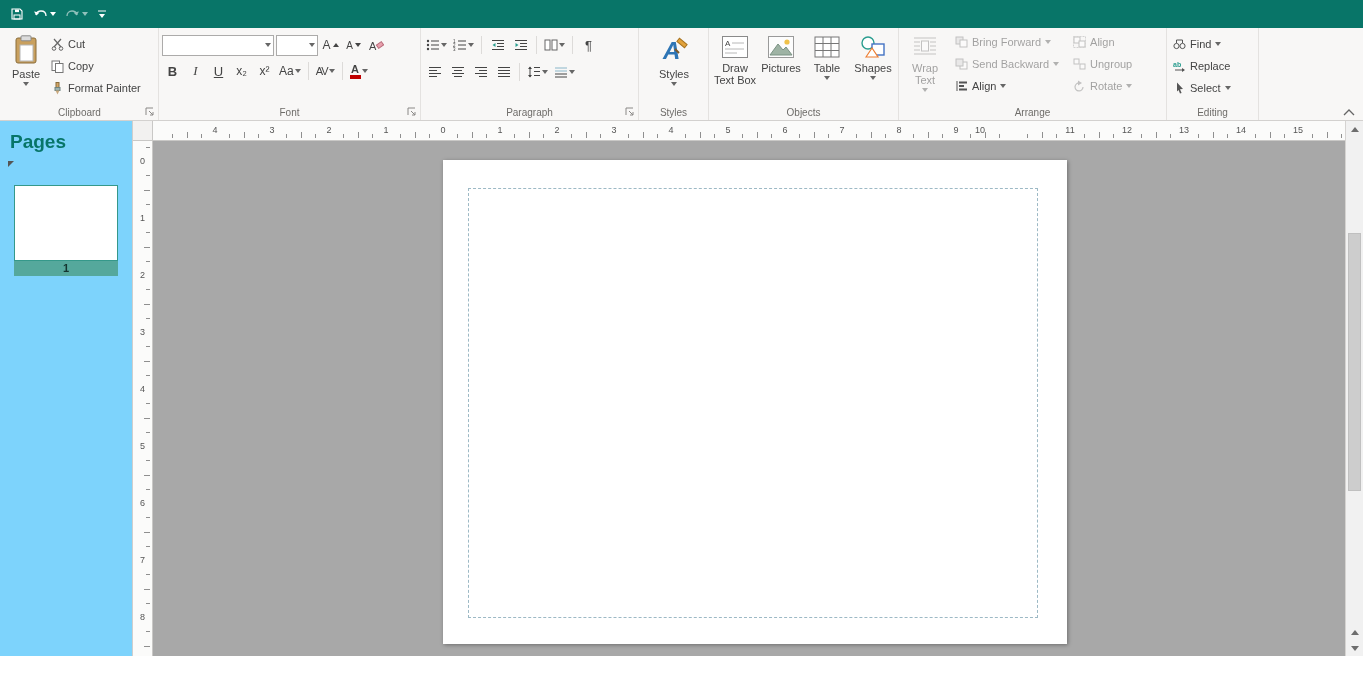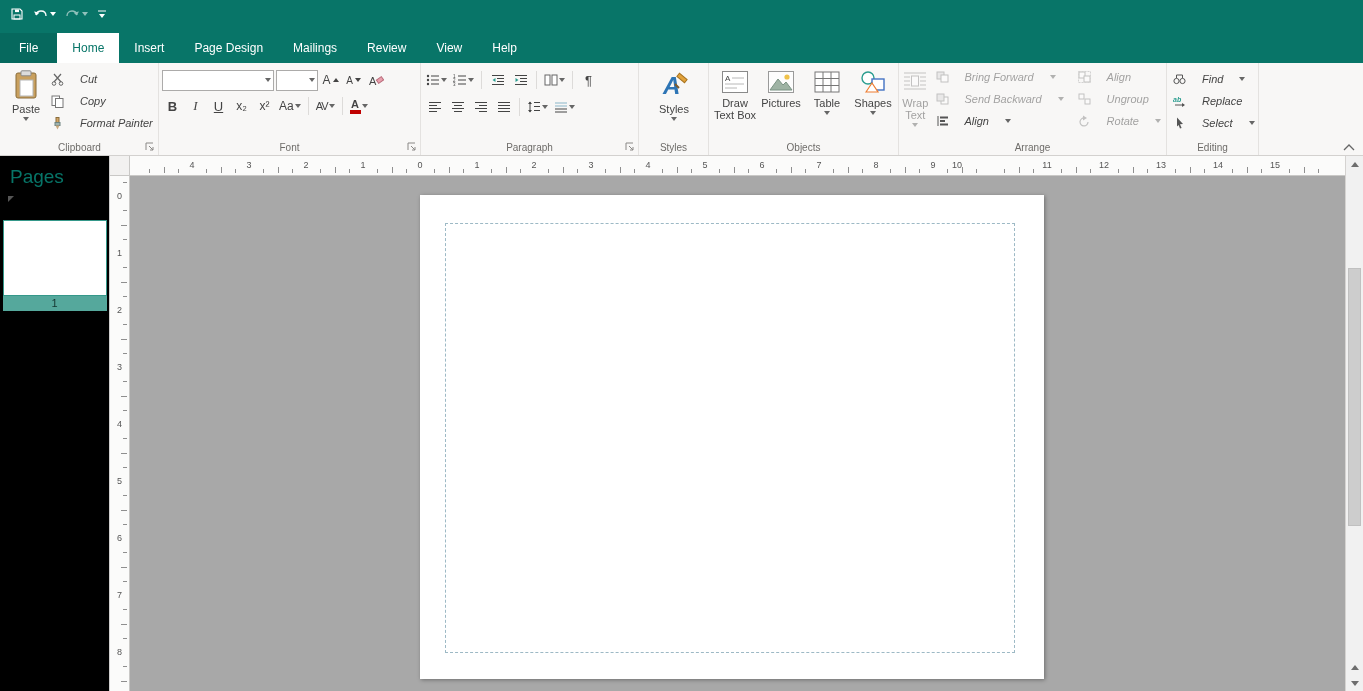--- a/index.html
+++ b/index.html
@@ -24,41 +24,41 @@
   .tab { height:30px; padding:8px 15px 0; font-size:12px; color:#fff; white-space:nowrap; }
   .tab.file { background:#06695e; padding:8px 19px 0; }
   .tab.active { background:#fff; color:#077568; }
 
   
   .ribbon { height:93px; background:#f8f7f6; border-bottom:1px solid #d3d1cf; display:flex; position:relative; padding-left:1px; }
   .rgroup { position:relative; border-right:1px solid #e4e2e0; padding:3px 2px 16px 3px; display:flex; align-items:flex-start; flex:0 0 auto; }
   .grouplabel { position:absolute; left:0; right:0; bottom:2px; text-align:center; font-size:10px; color:#6e6c69; }
   .launcher { position:absolute; right:3px; bottom:3px; }
   .dd { width:0; height:0; border-left:3px solid transparent; border-right:3px solid transparent; border-top:4px solid #666; display:inline-block; }
-  .smallbtn { height:22px; display:flex; align-items:center; gap:16px; font-size:11px; color:#444; padding:0 3px; white-space:nowrap;font-style:italic; }
+  .smallbtn { height:22px; display:flex; align-items:center; gap:4px; font-size:11px; color:#444; padding:0 3px; white-space:nowrap; }
   .bigbtn { display:flex; flex-direction:column; align-items:center; justify-content:flex-start; width:46px; height:70px; padding-top:4px; font-size:11px; color:#444; line-height:12px; text-align:center; }
   .bigbtn svg { margin-bottom:3px; }
   .bigbtn .dd { margin-top:2px; }
   .disabled { opacity:.48; filter:grayscale(.8); }
   .col { display:flex; flex-direction:column; }
   .row { display:flex; align-items:center; gap:2px; }
   .iconbtn { min-width:21px; height:22px; display:flex; align-items:center; justify-content:center; gap:1px; padding:0 2px; color:#444; font-size:12px; }
   .vsep { width:1px; height:18px; background:#dddbd9; margin:0 3px; }
   .combo { height:21px; background:#fff; border:1px solid #acabaa; display:flex; align-items:center; padding:0 2px 0 5px; }
   .combo .cval { flex:1; font-size:11px; color:#333; }
   .glyphB { font-weight:bold; font-size:13px; }
   .glyphI { font-style:italic; font-family:"Liberation Serif",serif; font-size:13px; }
   .glyphU { text-decoration:underline; font-size:13px; }
   .fcwrap { display:flex; flex-direction:column; align-items:center; line-height:10px; }
   .fcbar { width:11px; height:4px; background:#c00000; margin-top:1px; }
   .collapse-ribbon { position:absolute; right:8px; bottom:4px; }
 
   
   .main { display:flex; height:535px; }
-  .pages-panel { width:110px; background:#000000; border-right:1px solid #cfcecd; padding-top:10px; }
+  .pages-panel { width:133px; background:#7dd3fc; border-right:1px solid #cfcecd; padding-top:10px;font-weight:bold; }
   .pages-title { color:#077568; font-size:19px; padding-left:10px; }
   .pages-collapse { width:0; height:0; border-left:6px solid #555; border-bottom:6px solid transparent; margin:8px 0 0 8px; }
   .thumb-wrap { width:104px; margin:18px auto 0; }
   .thumb-page { height:76px; background:#fff; border:1px solid #35988a; }
   .thumb-num { height:15px; background:#55a89c; color:#14352f; text-align:center; font-size:11px; line-height:15px; }
 
   .workspace { flex:1; min-width:0; display:flex; flex-direction:column; }
   .hruler { height:20px; display:flex; background:#fbfbfa; border-bottom:1px solid #c9c8c6; }
   .hr-corner { width:20px; border-right:1px solid #c9c8c6; background:#f2f1f0; }
   .hticks { position:relative; flex:1; overflow:hidden; }
@@ -114,30 +114,20 @@
       </span>
       <span class="qbtn">
         <svg width="10" height="10" viewBox="0 0 10 10">
             <path d="M1 2h8" stroke="#fff"></path>
             <path d="M2 5 L5 9 L8 5 Z" fill="#fff"></path>
           </svg>
       </span>
     </div>
   </div>
 
-  <div class="tabrow">
-    <div class="tab file">File</div>
-    <div class="tab active">Home</div>
-    <div class="tab">Insert</div>
-    <div class="tab">Page Design</div>
-    <div class="tab">Mailings</div>
-    <div class="tab">Review</div>
-    <div class="tab">View</div>
-    <div class="tab">Help</div>
-  </div>
 
   <div class="ribbon">
 
     <div class="rgroup" style="width:158px">
       <div class="bigbtn" style="width:44px">
         <svg width="26" height="30" viewBox="0 0 26 30">
           <rect x="3" y="3" width="20" height="25" rx="2" fill="#c9a05e" stroke="#8a6d3b"></rect>
           <rect x="8" y="0.8" width="10" height="5" rx="1" fill="#dcdcdc" stroke="#8a8a8a"></rect>
           <rect x="7" y="10" width="13" height="16" fill="#fff" stroke="#b5b5b5"></rect>
         </svg>

